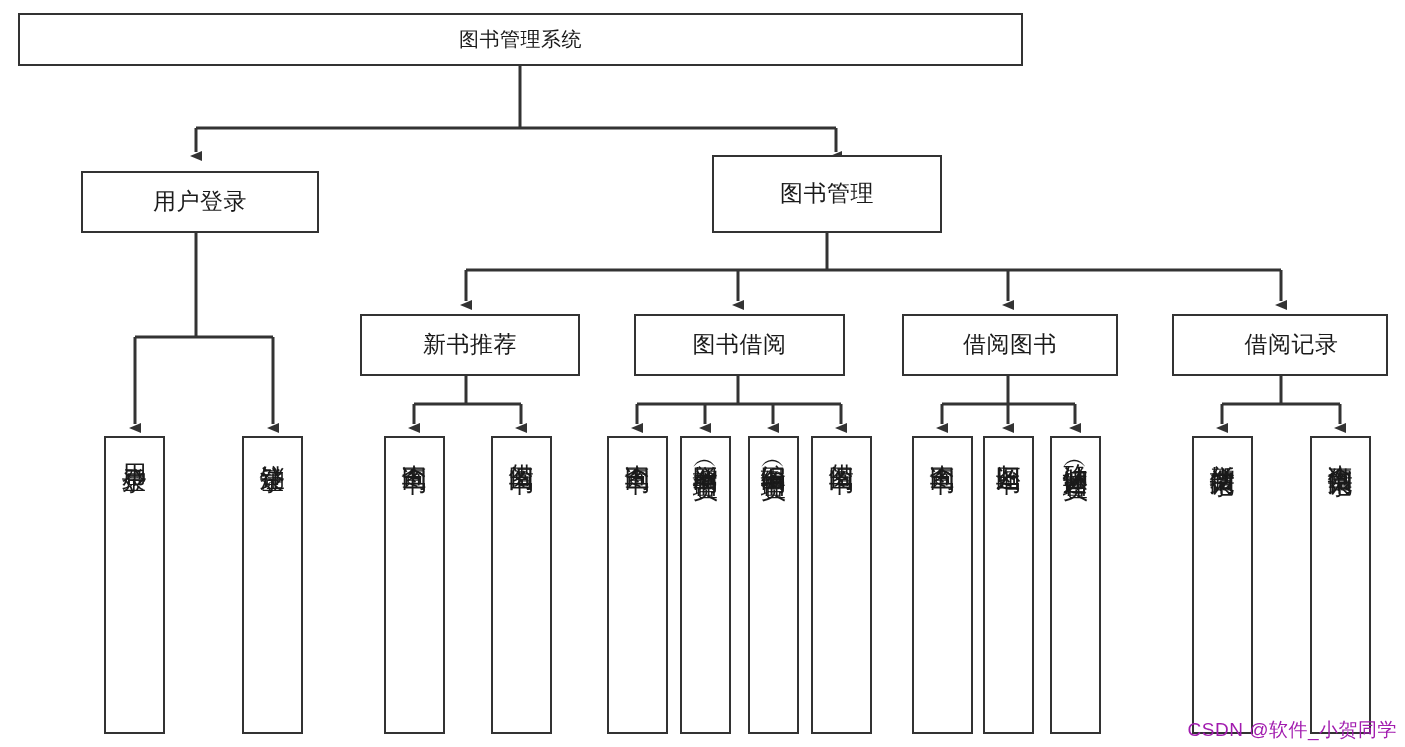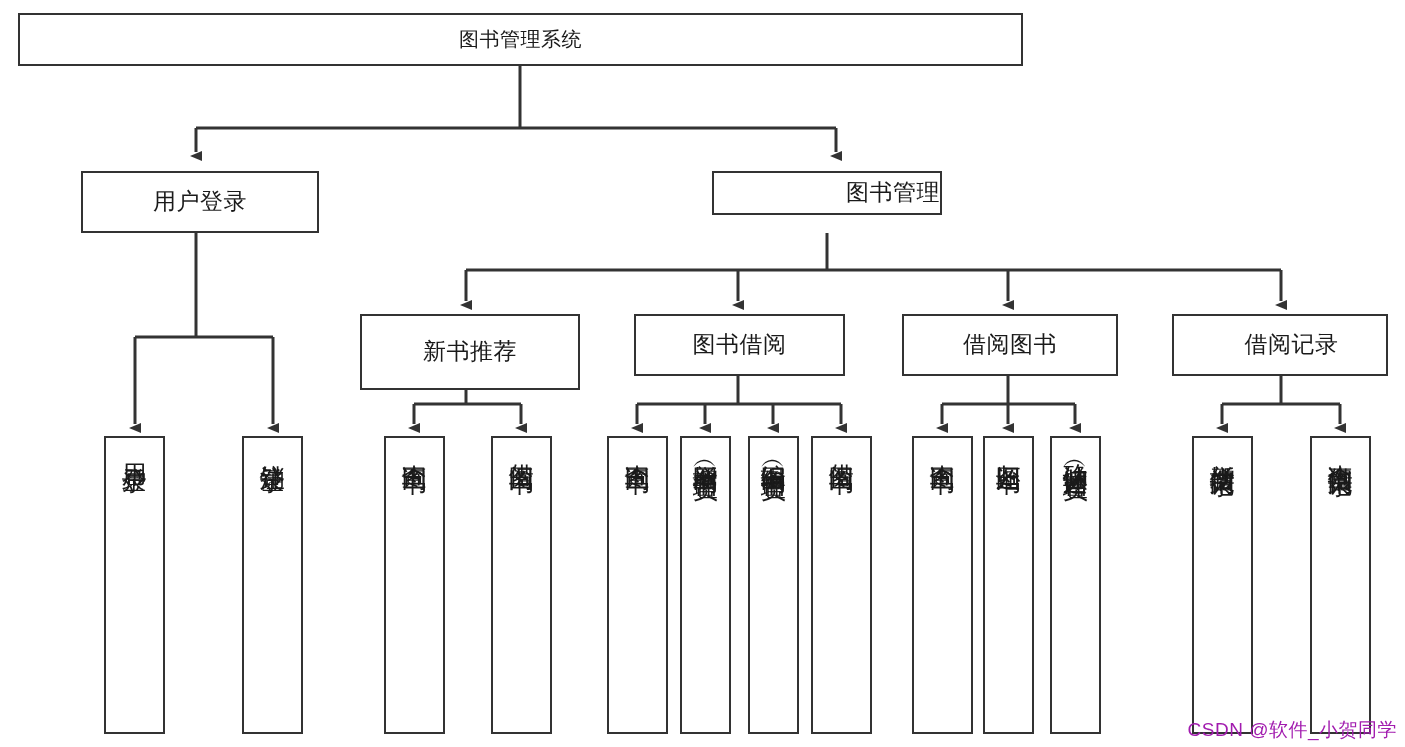--- a/index.html
+++ b/index.html
@@ -124,25 +124,25 @@
   </svg>
 
   <div class="node root" style="left:18px; top:13px; width:1005px; height:53px;">
     <span class="label">图书管理系统</span>
   </div>
 
   <div class="node level1" style="left:81px; top:171px; width:238px; height:62px;">
     <span class="label">用户登录</span>
   </div>
 
-  <div class="node level1" style="left:712px; top:171px; width:230px; height:44px;justify-content:flex-end;">
+  <div class="node level1" style="left:712px; top:155px; width:230px; height:78px;">
     <span class="label">图书管理</span>
   </div>
 
-  <div class="node level2" style="left:360px; top:314px; width:220px; height:76px;">
+  <div class="node level2" style="left:360px; top:314px; width:220px; height:62px;">
     <span class="label">新书推荐</span>
   </div>
 
   <div class="node level2" style="left:634px; top:314px; width:211px; height:62px;">
     <span class="label">图书借阅</span>
   </div>
 
   <div class="node level2" style="left:902px; top:314px; width:216px; height:62px;">
     <span class="label">借阅图书</span>
   </div>

